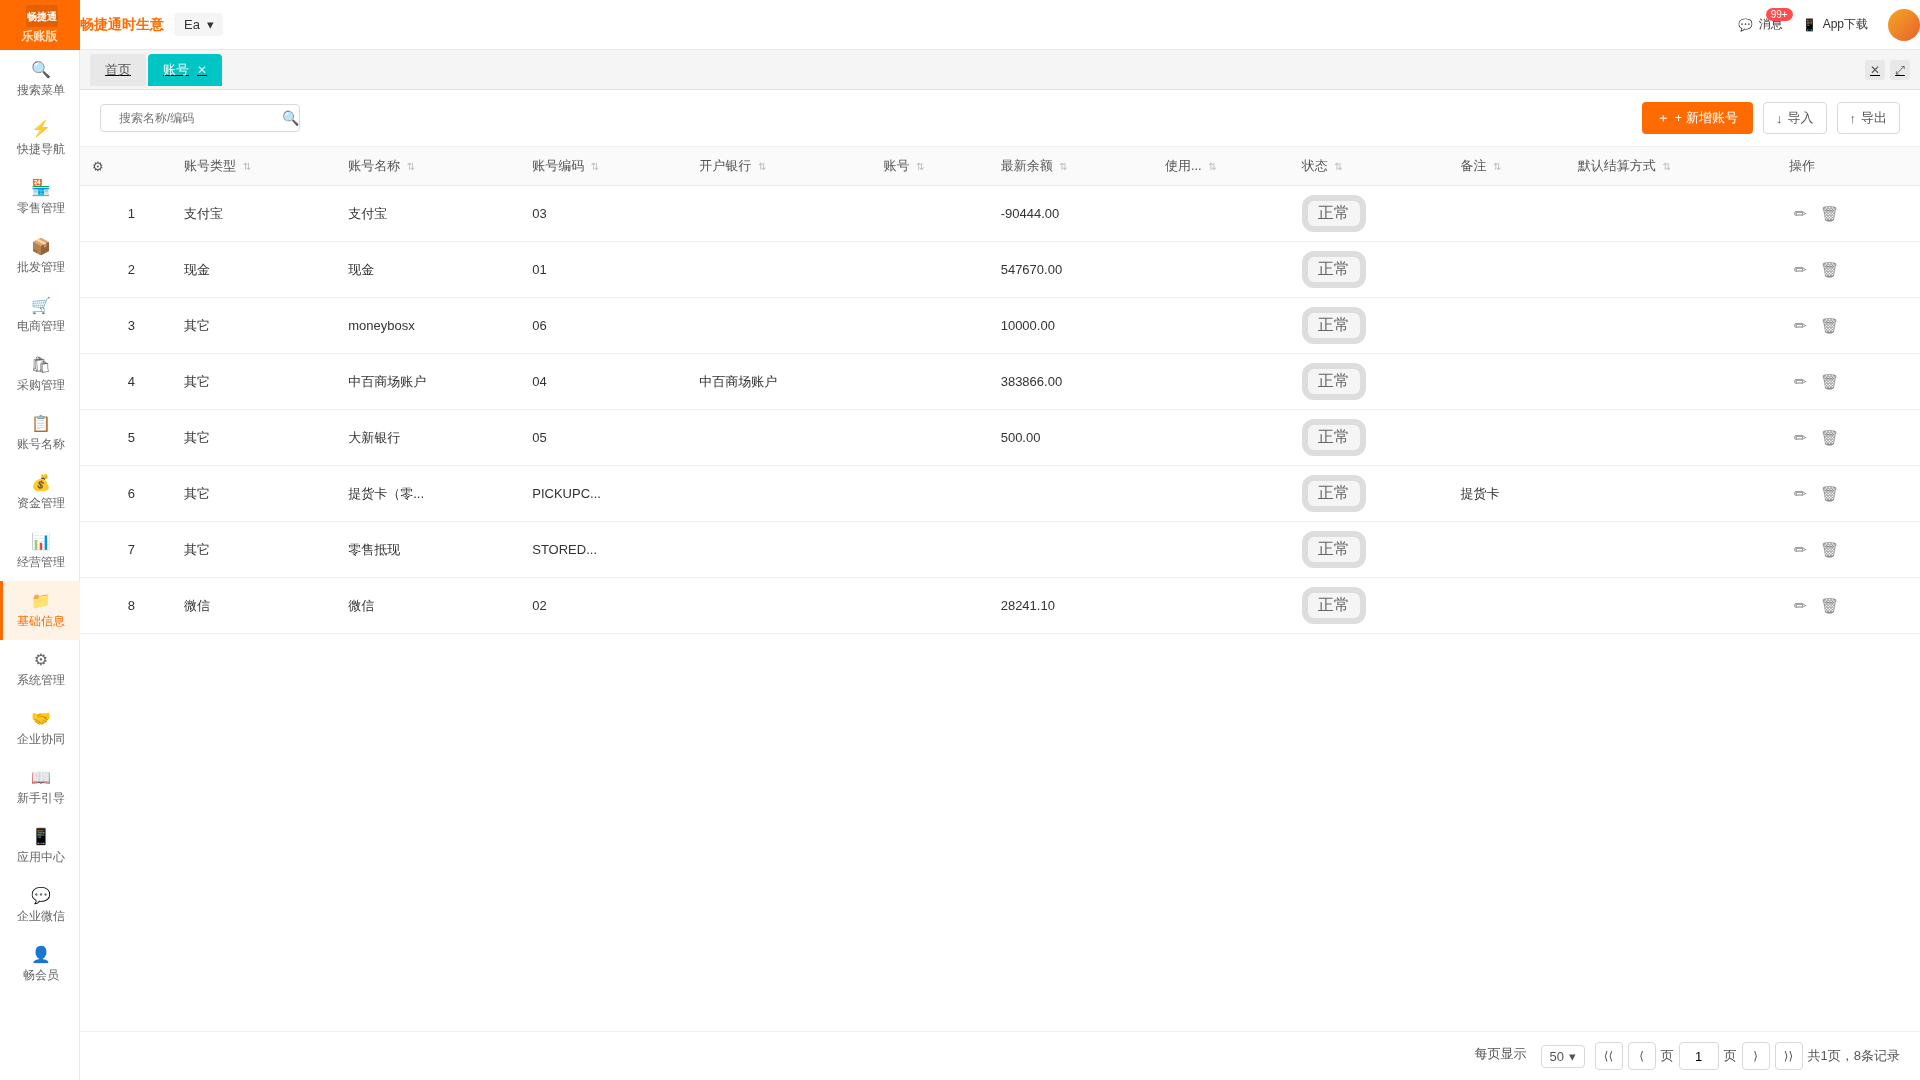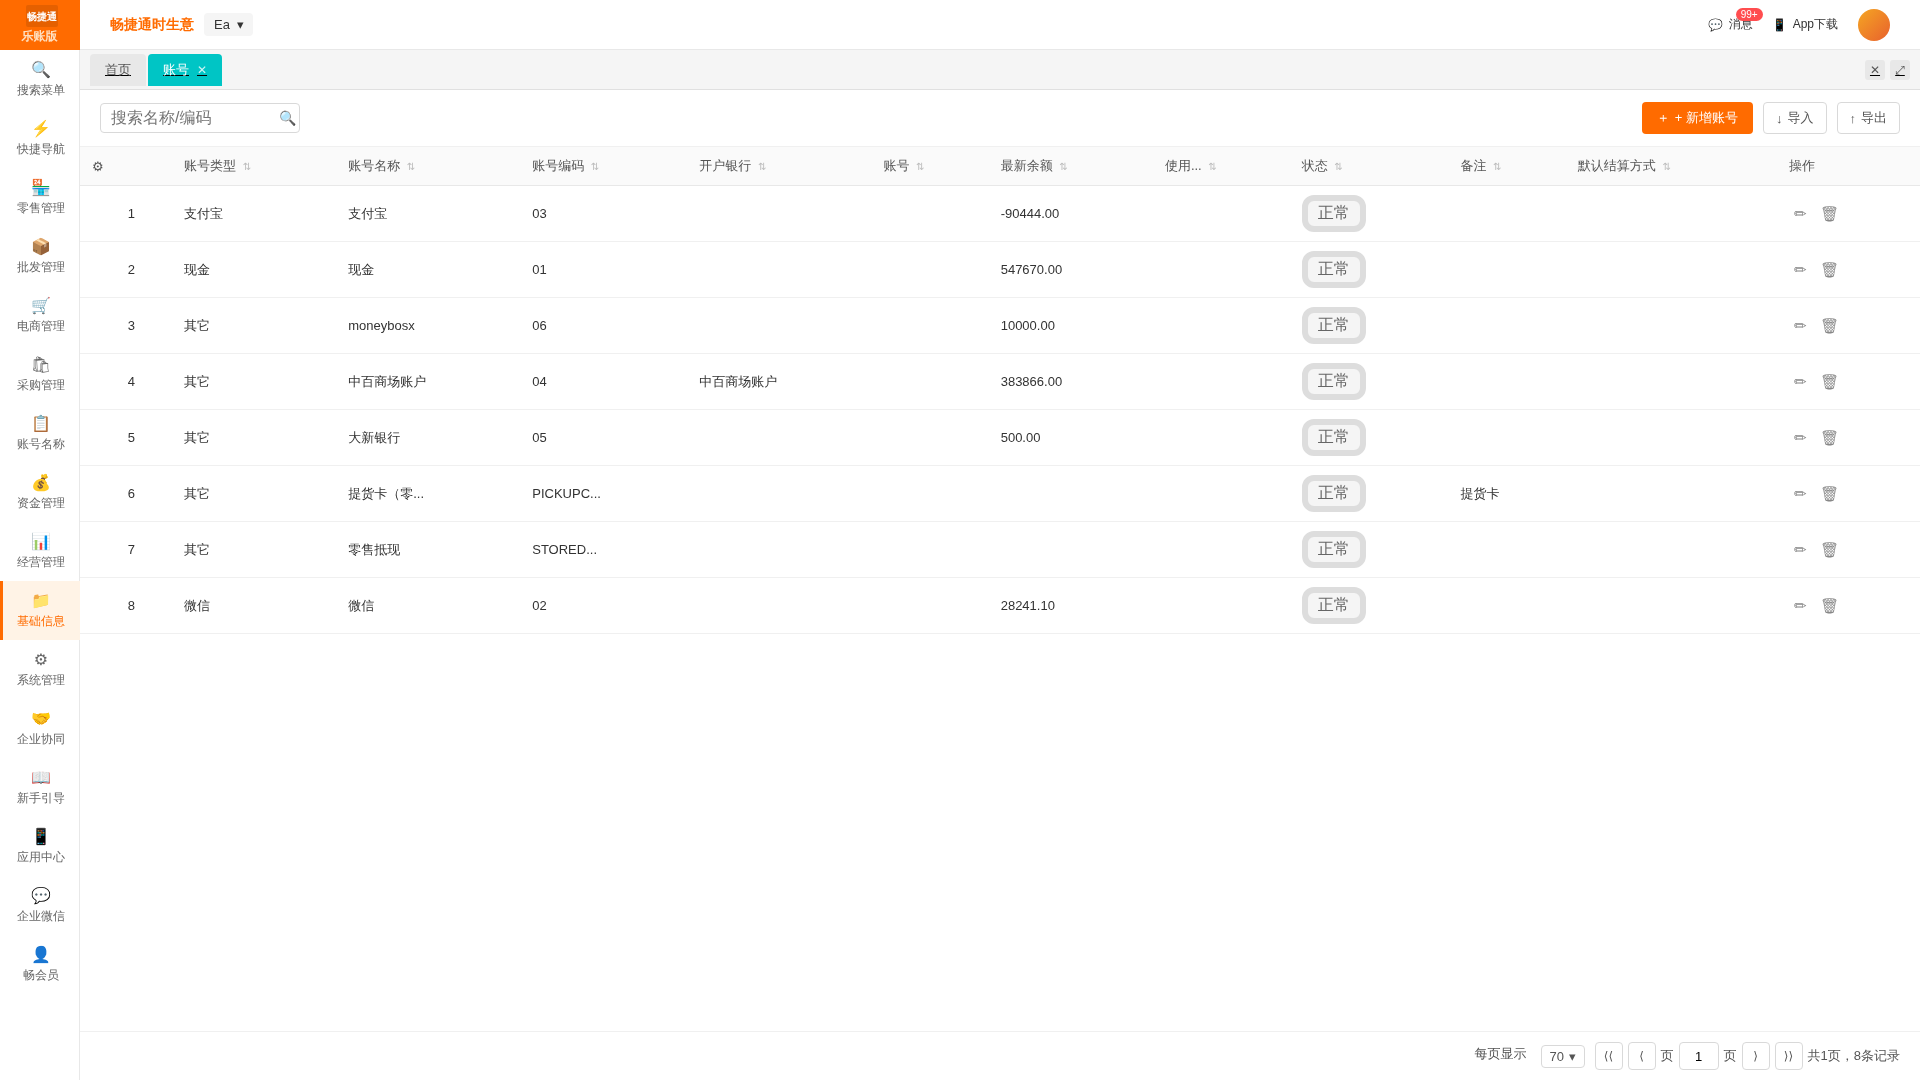--- a/index.html
+++ b/index.html
@@ -50,21 +50,21 @@
       overflow: hidden;
     }
 
     
     .topbar {
       height: 50px;
       background: #fff;
       display: flex;
       align-items: center;
       justify-content: space-between;
-      padding: 0 30px;
+      padding: 0 0;
       border-bottom: 1px solid #e8e8e8;
       flex-shrink: 0;
     }
     .topbar-left {
       display: flex;
       align-items: center;
       gap: 10px;
     }
     .topbar-brand {
       color: #ff6b00;
@@ -184,24 +184,25 @@
       border: 1px solid #d9d9d9;
       border-radius: 4px;
       padding: 5px 10px;
       width: 200px;
       gap: 8px;
       background: #fff;
     }
     .search-box input {
       border: none;
       outline: none;
-      font-size: 16px;
+      font-size: 12px;
       color: #333;
       width: 160px;
       background: transparent;
+      margin-left: 8px;
     }
     .search-icon { color: #999; font-size: 14px; cursor: pointer; }
 
     .toolbar-right {
       display: flex;
       align-items: center;
       gap: 10px;
     }
     .btn-primary {
       background: #ff6b00;
@@ -655,21 +656,21 @@
     </td>
   </tr>
           </tbody>
       </table>
     </div>
 
     <div class="table-footer">
       <div class="page-size-select">
         <span>每页显示</span>
         <div class="select-box">
-          <span>70</span>
+          <span>50</span>
           <span>▾</span>
         </div>
       </div>
       <div class="pagination">
         <button class="page-btn">⟨⟨</button>
         <button class="page-btn">⟨</button>
         <span>页</span>
         <input class="page-input" type="text" value="1" style="">
         <span>页</span>
         <button class="page-btn">⟩</button>

